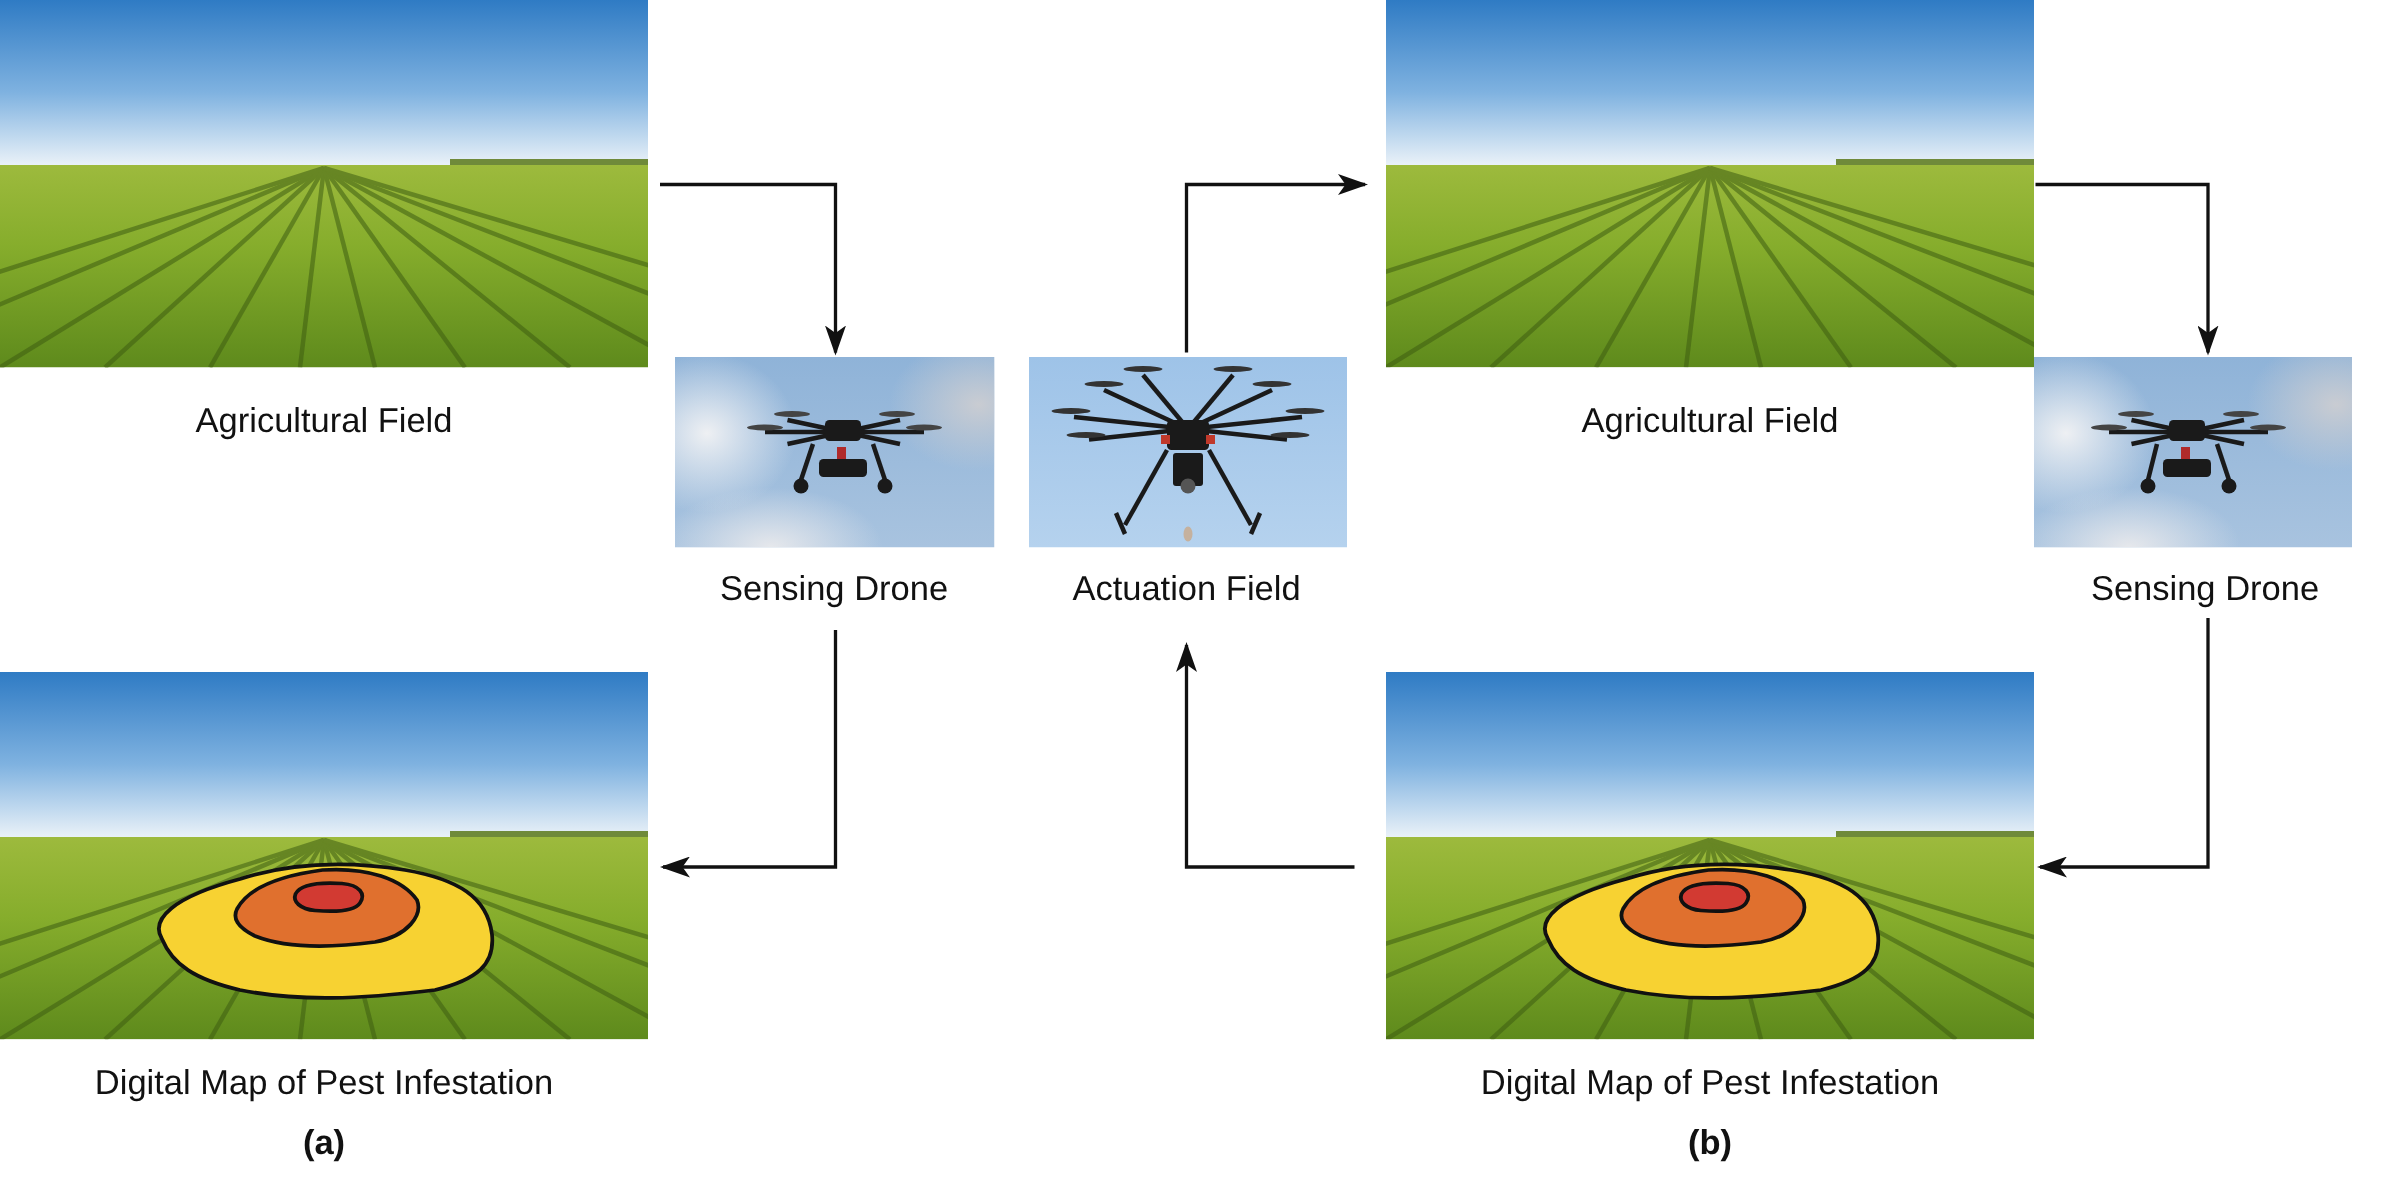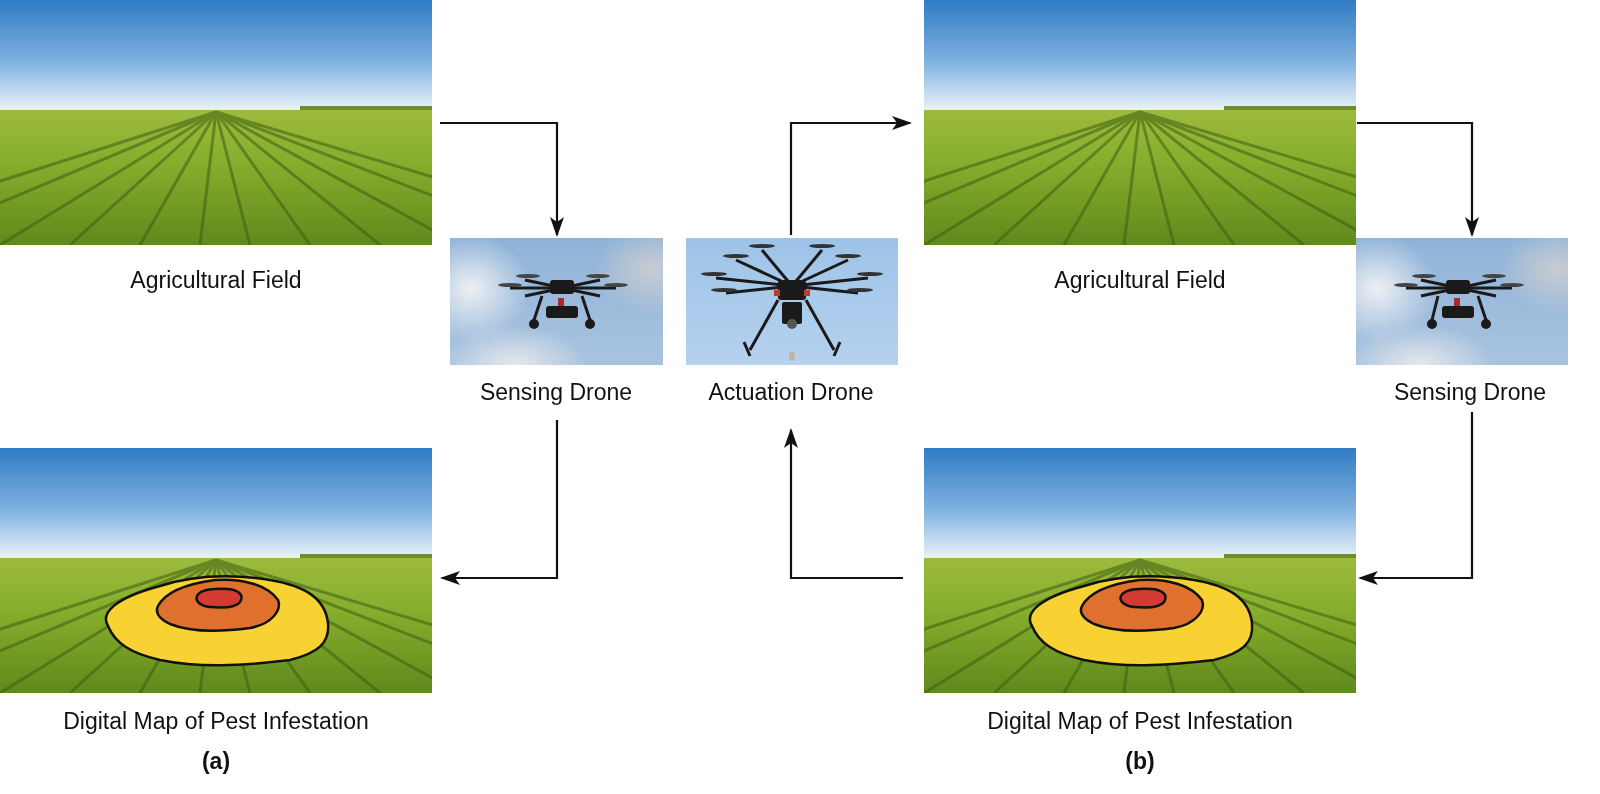--- a/index.html
+++ b/index.html
@@ -142,21 +142,21 @@
       <ellipse cx="38" cy="52" rx="13" ry="2" fill="#333"></ellipse>
         <ellipse cx="174" cy="52" rx="13" ry="2" fill="#333"></ellipse>
       <ellipse cx="76" cy="8" rx="13" ry="2" fill="#333"></ellipse>
         <ellipse cx="136" cy="8" rx="13" ry="2" fill="#333"></ellipse>
     </g>
     <rect x="88" y="52" width="6" height="6" fill="#c0392b"></rect>
       <rect x="118" y="52" width="6" height="6" fill="#c0392b"></rect>
     <ellipse cx="106" cy="118" rx="3" ry="5" fill="#c9a98a" opacity="0.8"></ellipse>
   </svg>
 </div>
-<div class="label" style="left:791px;top:379px;">Actuation Drone</div>
+<div class="label" style="left:791px;top:379px;">Actuation Field</div>
 
 <div class="photo" style="left:924px;top:0;width:432px;height:245px;">
   <svg width="432" height="245" viewBox="0 0 432 245">
     <rect x="0" y="0" width="432" height="112" fill="url(#skyGrad)"></rect>
     <rect x="0" y="110" width="432" height="135" fill="url(#groundGrad)"></rect>
     <rect x="300" y="106" width="132" height="4" fill="#6f8a3a"></rect>
     <g stroke="#3e5e12" stroke-width="3" opacity="0.55">
       <line x1="216" y1="112" x2="-200" y2="245"></line>
         <line x1="216" y1="112" x2="-100" y2="245"></line>
       <line x1="216" y1="112" x2="0" y2="245"></line>

